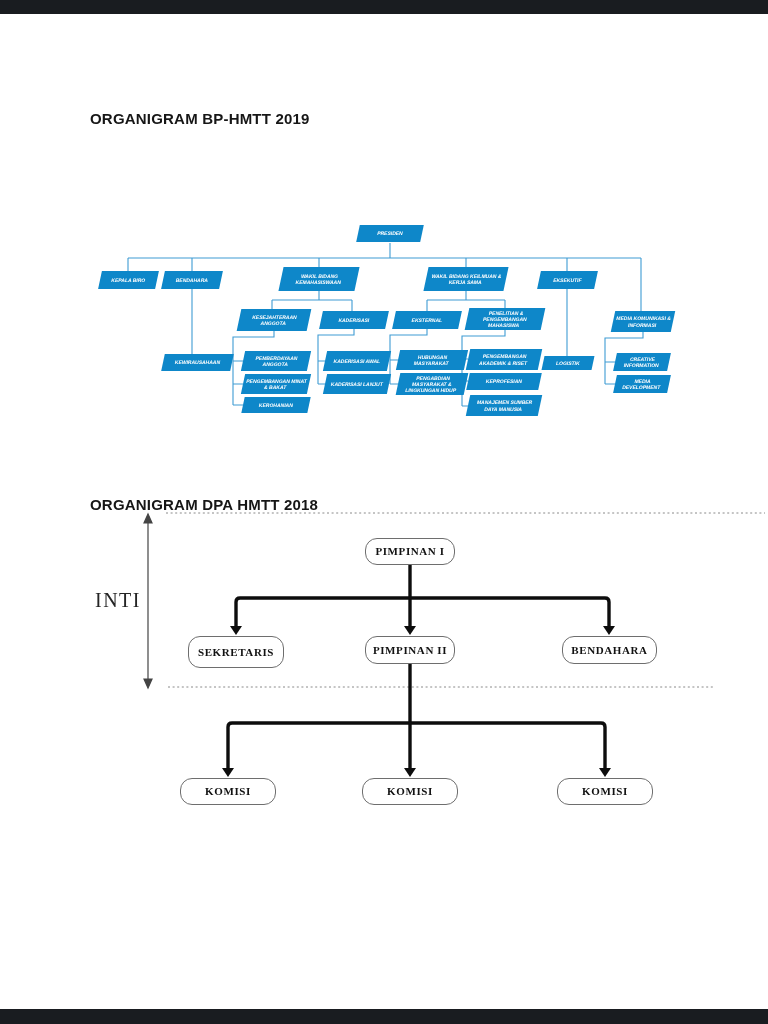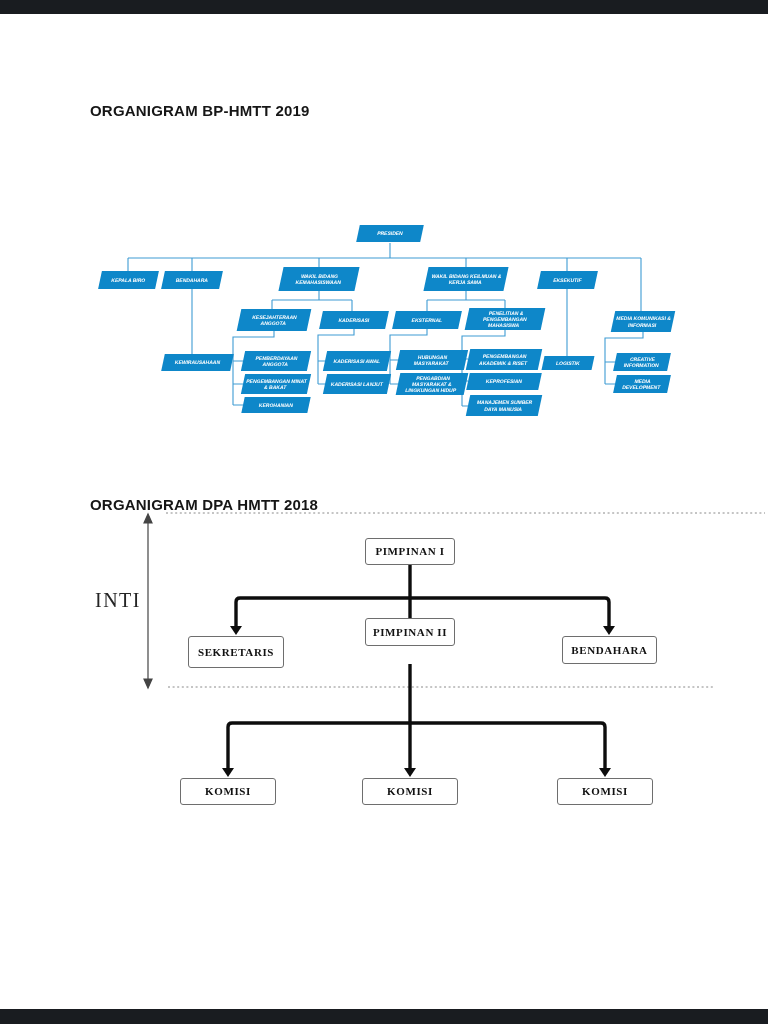--- a/index.html
+++ b/index.html
@@ -2,31 +2,31 @@
 <html style="--accent: #0e87c9; --letterbox: #191c20;"><head>
 <meta charset="utf-8">
 <style>
   html,body{margin:0;padding:0;}
   body{width:768px;height:1024px;position:relative;background:#ffffff;overflow:hidden;
        font-family:"Liberation Sans",sans-serif;}
   .letterbox{position:absolute;left:0;width:768px;background:var(--letterbox,#191c20);}
   #lb-top{top:0;height:14px;}
   #lb-bottom{bottom:0;height:15px;}
   .doc-title{position:absolute;font:bold 15px/1.2 "Liberation Sans",sans-serif;color:#161616;letter-spacing:.2px;}
-  #bp-title{left:90px;top:92px;}
+  #bp-title{left:90px;top:100px;}
   #dpa-title{left:90px;top:486px;}
 
   
   .bp{position:absolute;background:var(--accent,#0e87c9);color:#fff;
       display:flex;align-items:center;justify-content:center;text-align:center;
       font:bold 5px/1.25 "Liberation Sans",sans-serif;
       padding:1px 2px;box-sizing:border-box;transform:skewX(-12deg);}
 
   
-  .dpa{position:absolute;background:#fff;border:1.3px solid #6e6e6e;border-radius:3px;
+  .dpa{position:absolute;background:#fff;border:1.3px solid #6e6e6e;border-radius:12px;
        display:flex;align-items:center;justify-content:center;text-align:center;
        font:bold 11px/1.1 "Liberation Serif",serif;color:#121212;letter-spacing:.6px;
        box-sizing:border-box;}
   #inti-label{position:absolute;left:95px;top:590px;font:20px/1 "Liberation Serif",serif;
        color:#242424;letter-spacing:1.5px;}
   svg.overlay{position:absolute;left:0;top:0;pointer-events:none;}
 </style>
 </head>
 <body>
 
@@ -103,17 +103,17 @@
     <polygon points="222,768 234,768 228,777"></polygon>
     <polygon points="404,768 416,768 410,777"></polygon>
     <polygon points="599,768 611,768 605,777"></polygon>
   </g>
 </svg>
 
 <span id="inti-label">INTI</span>
 
 <div class="dpa" style="left:365px;top:538px;width:90px;height:27px">PIMPINAN I</div>
 <div class="dpa" style="left:188px;top:636px;width:96px;height:32px">SEKRETARIS</div>
-<div class="dpa" style="left:365px;top:618px;width:90px;height:28px">PIMPINAN II</div>
+<div class="dpa" style="left:365px;top:636px;width:90px;height:28px">PIMPINAN II</div>
 <div class="dpa" style="left:562px;top:636px;width:95px;height:28px">BENDAHARA</div>
 <div class="dpa" style="left:180px;top:778px;width:96px;height:27px">KOMISI</div>
 <div class="dpa" style="left:362px;top:778px;width:96px;height:27px">KOMISI</div>
 <div class="dpa" style="left:557px;top:778px;width:96px;height:27px">KOMISI</div>
 
 </body></html>

